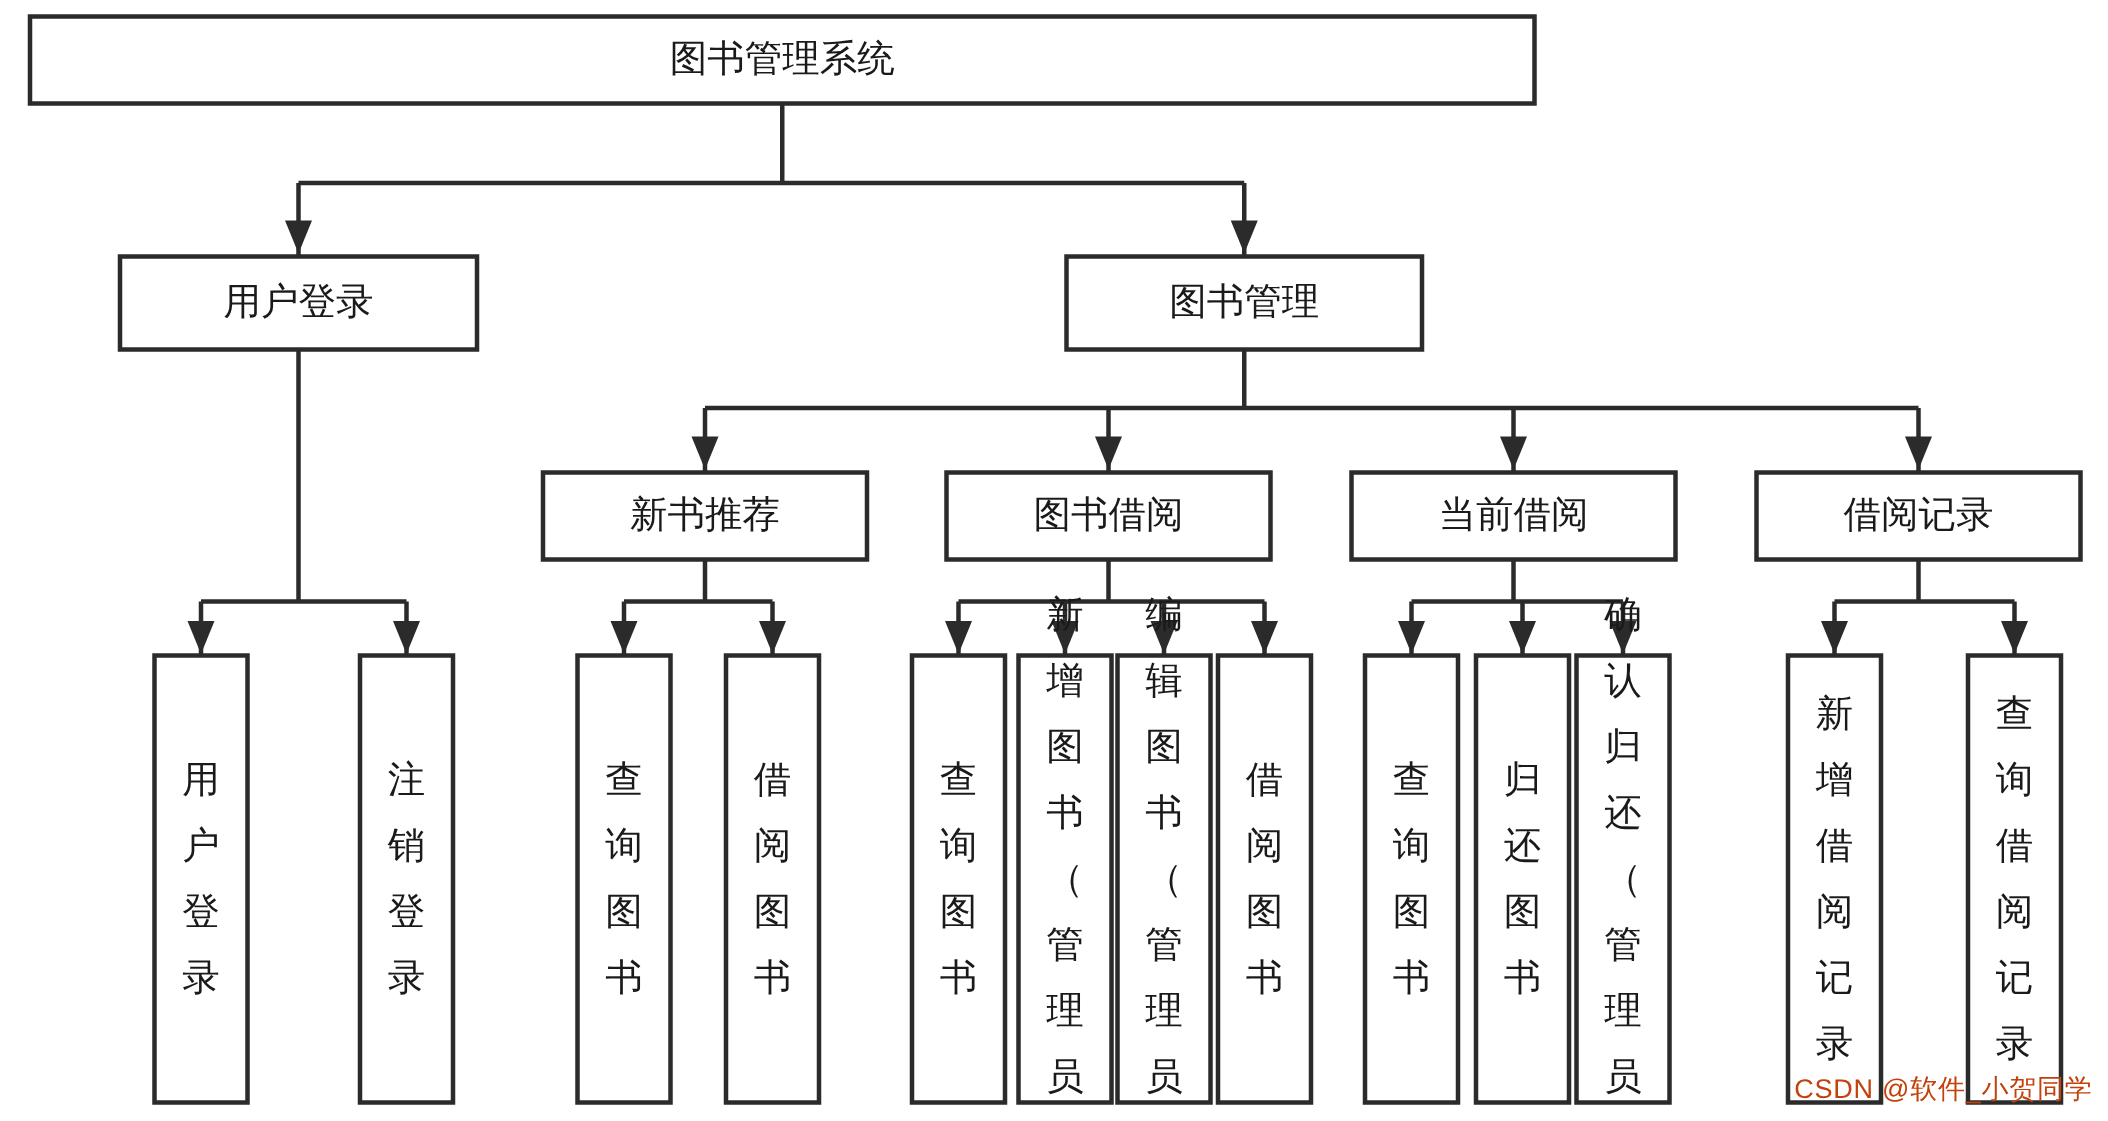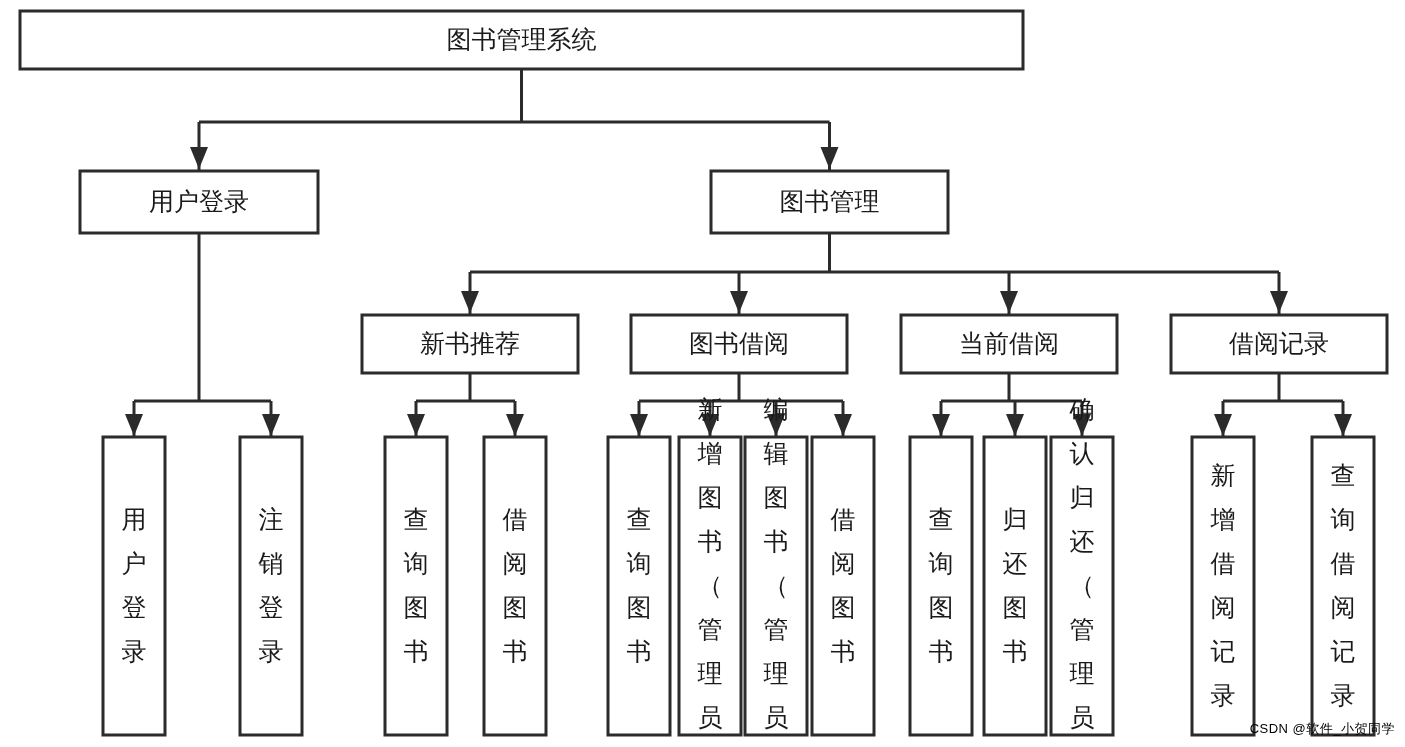--- a/index.html
+++ b/index.html
@@ -56,22 +56,22 @@
     font-family: "Liberation Sans", "DejaVu Sans", sans-serif;
     font-size: 25px;
     fill: #1a1a1a;
     text-anchor: middle;
   }
   .watermark {
     position: absolute;
     right: 10px;
     bottom: 9px;
     font-family: "Liberation Sans", "DejaVu Sans", sans-serif;
-    font-size: 13px;
-    color: #000000;
+    font-size: 18px;
+    color: #c2410c;
     white-space: nowrap;
     letter-spacing: 0.5px;
     pointer-events: none;
   }
 </style>
 </head>
 <body>
 
 <div id="diagram-root">
   <svg class="flow" id="flow-svg" viewBox="0 0 1405 747" xmlns="http://www.w3.org/2000/svg">

